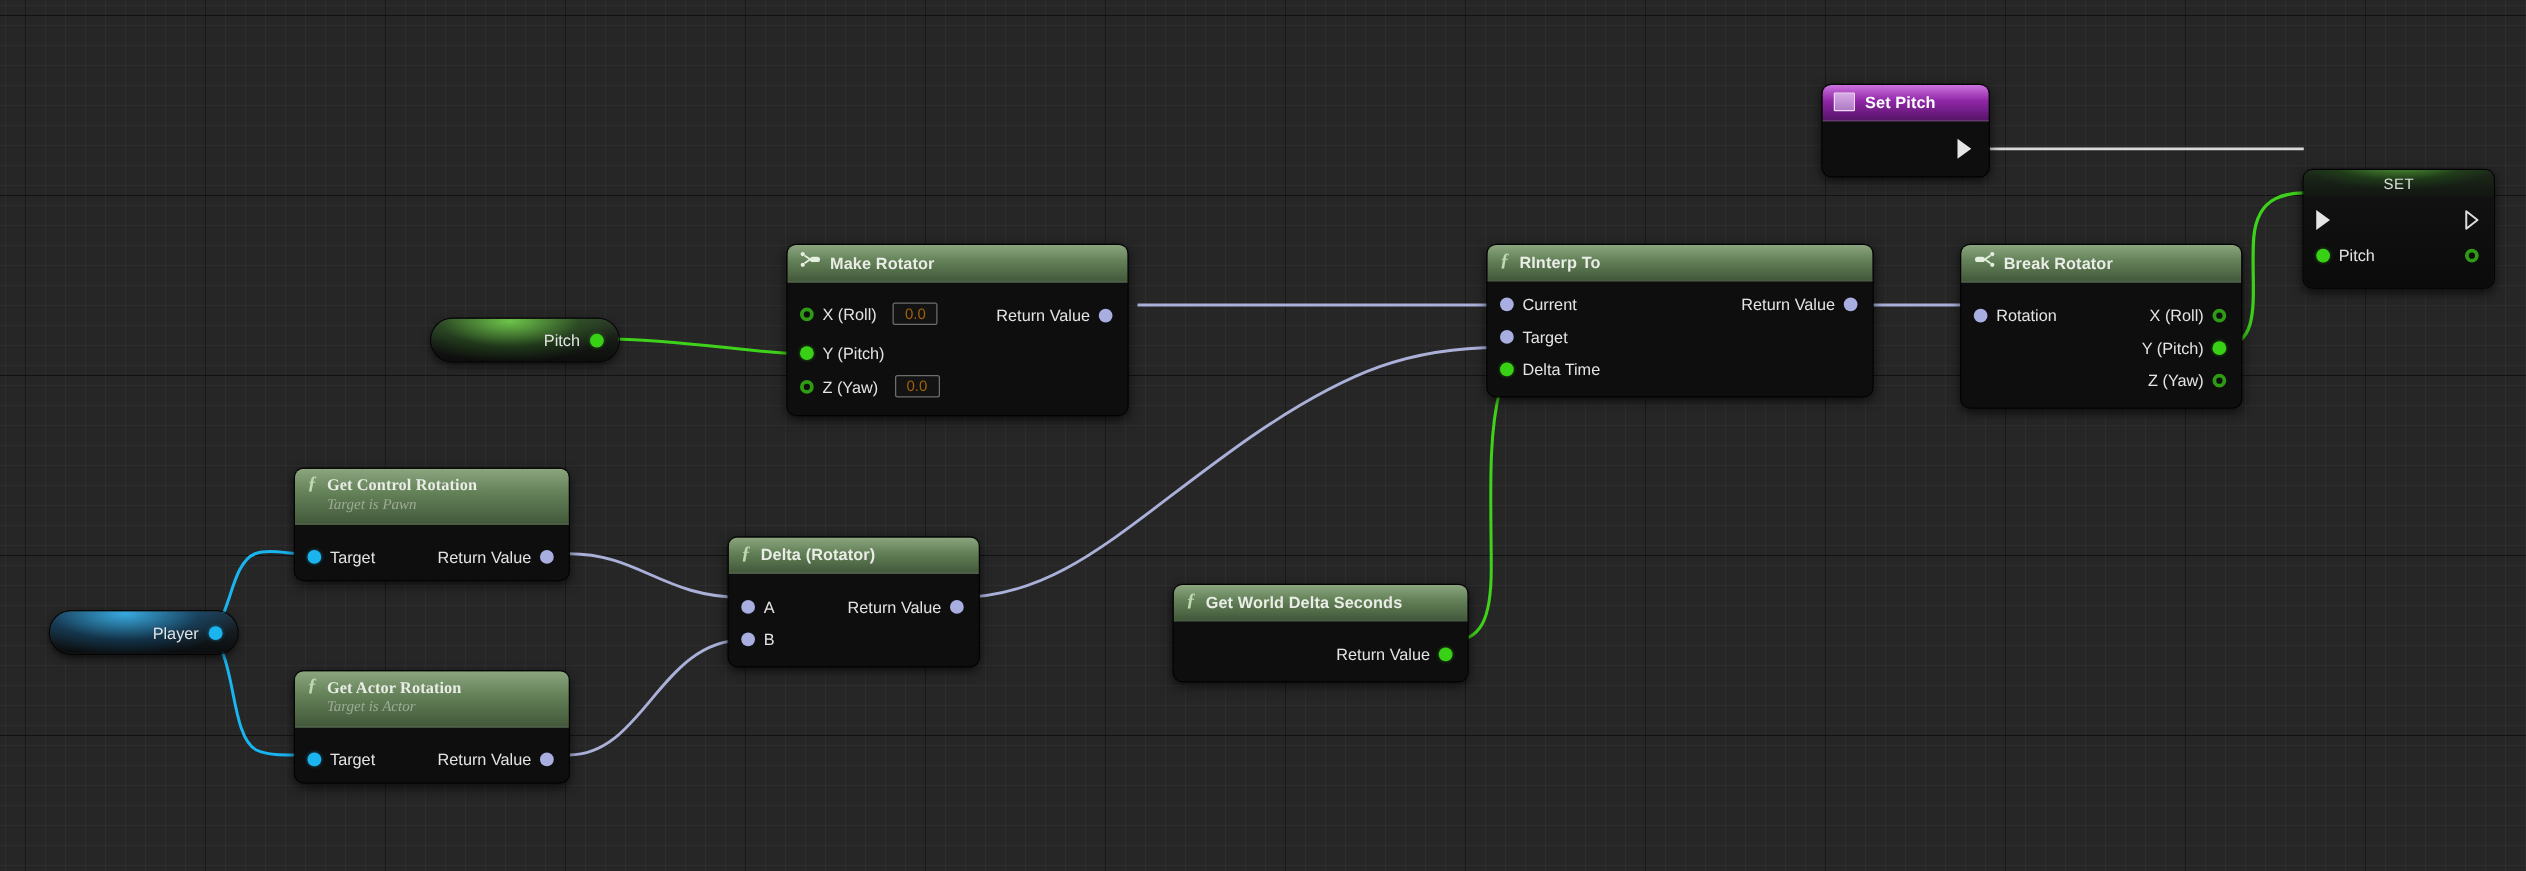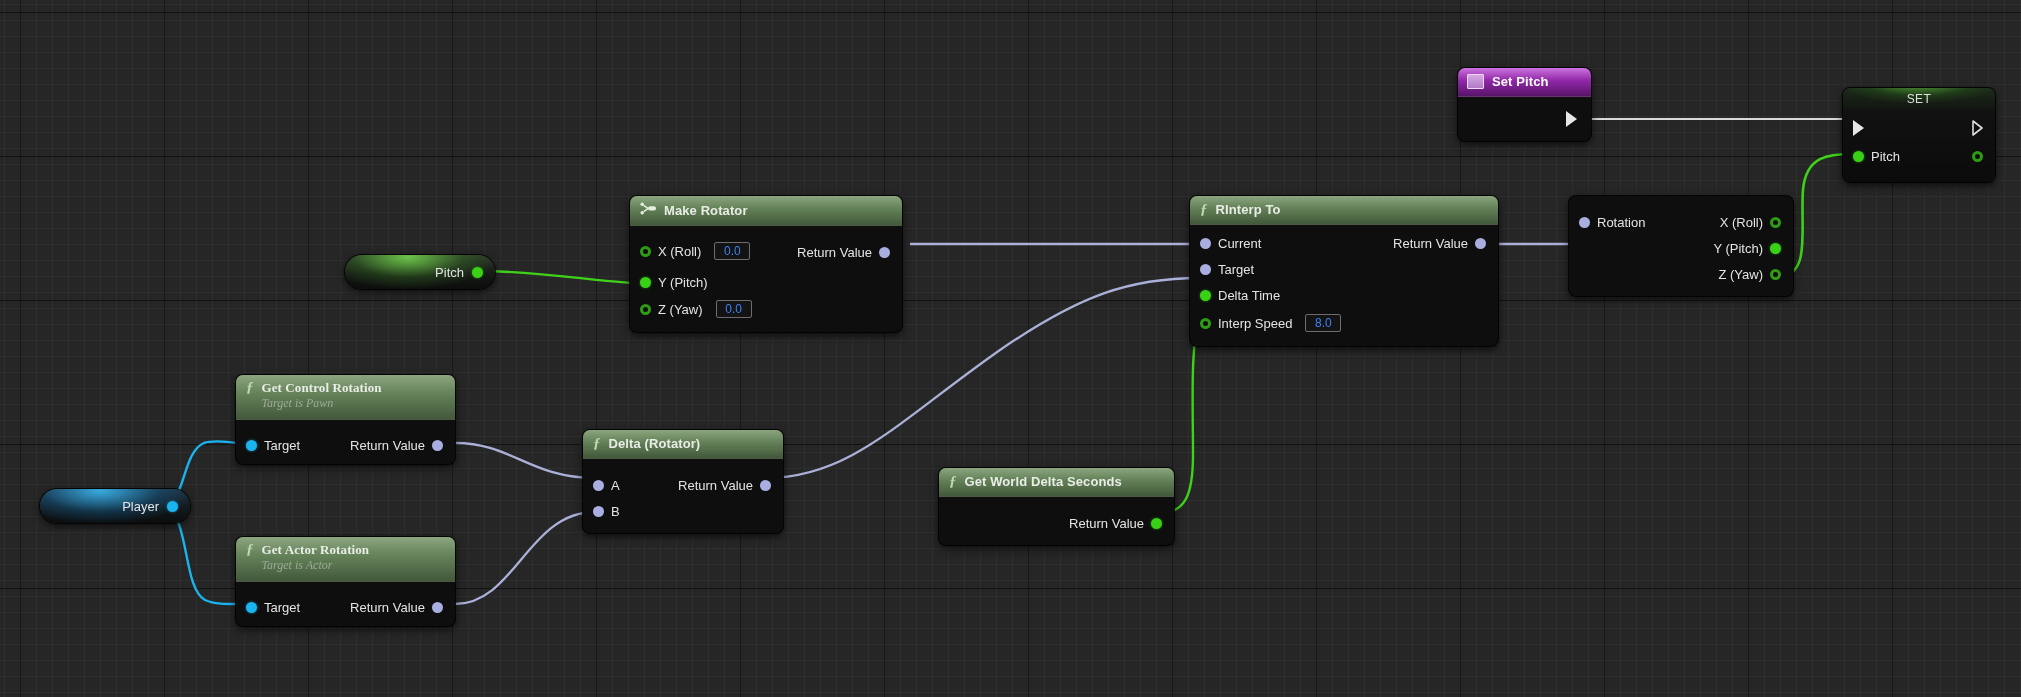--- a/index.html
+++ b/index.html
@@ -62,21 +62,21 @@
   .pin.float-e{background:transparent;border:3px solid #2f9a13;width:5px;height:5px;}
   .exec-in,.exec-out{
     width:0;height:0;border-top:8px solid transparent;border-bottom:8px solid transparent;
     border-left:11px solid #e6e6e6;flex:0 0 auto;
   }
   .exec-out{border-left-color:transparent;position:relative;width:11px;height:16px;border:0;}
   .exec-out svg{display:block;}
 
   .valbox{
     display:inline-block;min-width:24px;text-align:center;
-    font-size:12px;color:#3b82f6;background:#131313;
+    font-size:12px;color:#a16207;background:#131313;
     border:1px solid #6d6d6d;border-radius:2px;padding:1px 5px;margin-left:6px;line-height:14px;
   }
 
   
   .pill{
     position:absolute;display:flex;align-items:center;justify-content:flex-end;gap:8px;
     padding:0 12px 0 26px;height:34px;border-radius:17px;
     box-shadow:0 3px 8px rgba(0,0,0,.7),0 0 0 1px rgba(0,0,0,.8);
     font-size:13px;color:#f0f0f0;
   }
@@ -98,21 +98,21 @@
 
   
   .set-head{
     position:relative;height:22px;
     background:
       radial-gradient(ellipse 70% 140% at 50% -40%, rgba(120,235,70,.75) 0%, rgba(45,120,30,.25) 55%, rgba(0,0,0,0) 80%),
       linear-gradient(to bottom,#1c2a19 0%,#121512 100%);
     display:flex;align-items:center;justify-content:center;
   }
   .set-head .head-title{font-size:12px;font-weight:normal;color:#dfdfdf;letter-spacing:.4px;}
-  .set-node{background:linear-gradient(to bottom,#131313 0%,#0b0b0b 100%);}
+  .set-node{background:linear-gradient(to bottom,#131313 0%,#0b0b0b 100%);margin-top:48px;}
   .set-row{display:flex;align-items:center;justify-content:space-between;height:28px;padding:0 12px 0 10px;box-sizing:border-box;}
 </style>
 </head>
 <body>
 
 <div id="canvas">
 
   <svg id="wires" viewBox="0 0 2021 697">
 
     <path d="M164 505 C 185 505, 182 452, 204 443 C 215 439, 230 443, 243 443" stroke="#1ab4ef" stroke-width="2.4" fill="none"></path>
@@ -234,31 +234,35 @@
           <span class="pin struct"></span>
           <span class="lbl">Target</span>
         </span>
       </div>
       <div class="row">
         <span class="side">
           <span class="pin float-f"></span>
           <span class="lbl">Delta Time</span>
         </span>
       </div>
-      <div class="row" style="height:29px;">
-        <span class="side">
-          <span class="pin float-e"></span>
-          <span class="lbl">Interp Speed</span>
-          <span class="valbox">8.0</span>
-        </span>
-      </div>
     </div>
   </div>
 
   <div class="node" style="left:1569px;top:196px;width:224px;">
+    <div class="node-head">
+      <span>
+        <svg width="17" height="13" viewBox="0 0 17 13">
+          <rect x="1" y="4.3" width="8" height="4.3" rx="2.1" fill="#e4efdd"></rect>
+          <path d="M9 6.4 L13.4 3.4 M9 6.6 L13.4 9.6" stroke="#e4efdd" stroke-width="1.5" fill="none"></path>
+          <circle cx="14.8" cy="2.2" r="1.7" fill="#e4efdd"></circle>
+          <circle cx="14.8" cy="10.8" r="1.7" fill="#e4efdd"></circle>
+        </svg>
+      </span>
+      <span class="head-title">Break Rotator</span>
+    </div>
     <div class="node-body" style="padding:8px 0 14px 0;">
       <div class="row split">
         <span class="side">
           <span class="pin struct"></span>
           <span class="lbl">Rotation</span>
         </span>
         <span class="side">
           <span class="lbl">X (Roll)</span>
           <span class="pin float-e"></span>
         </span>

